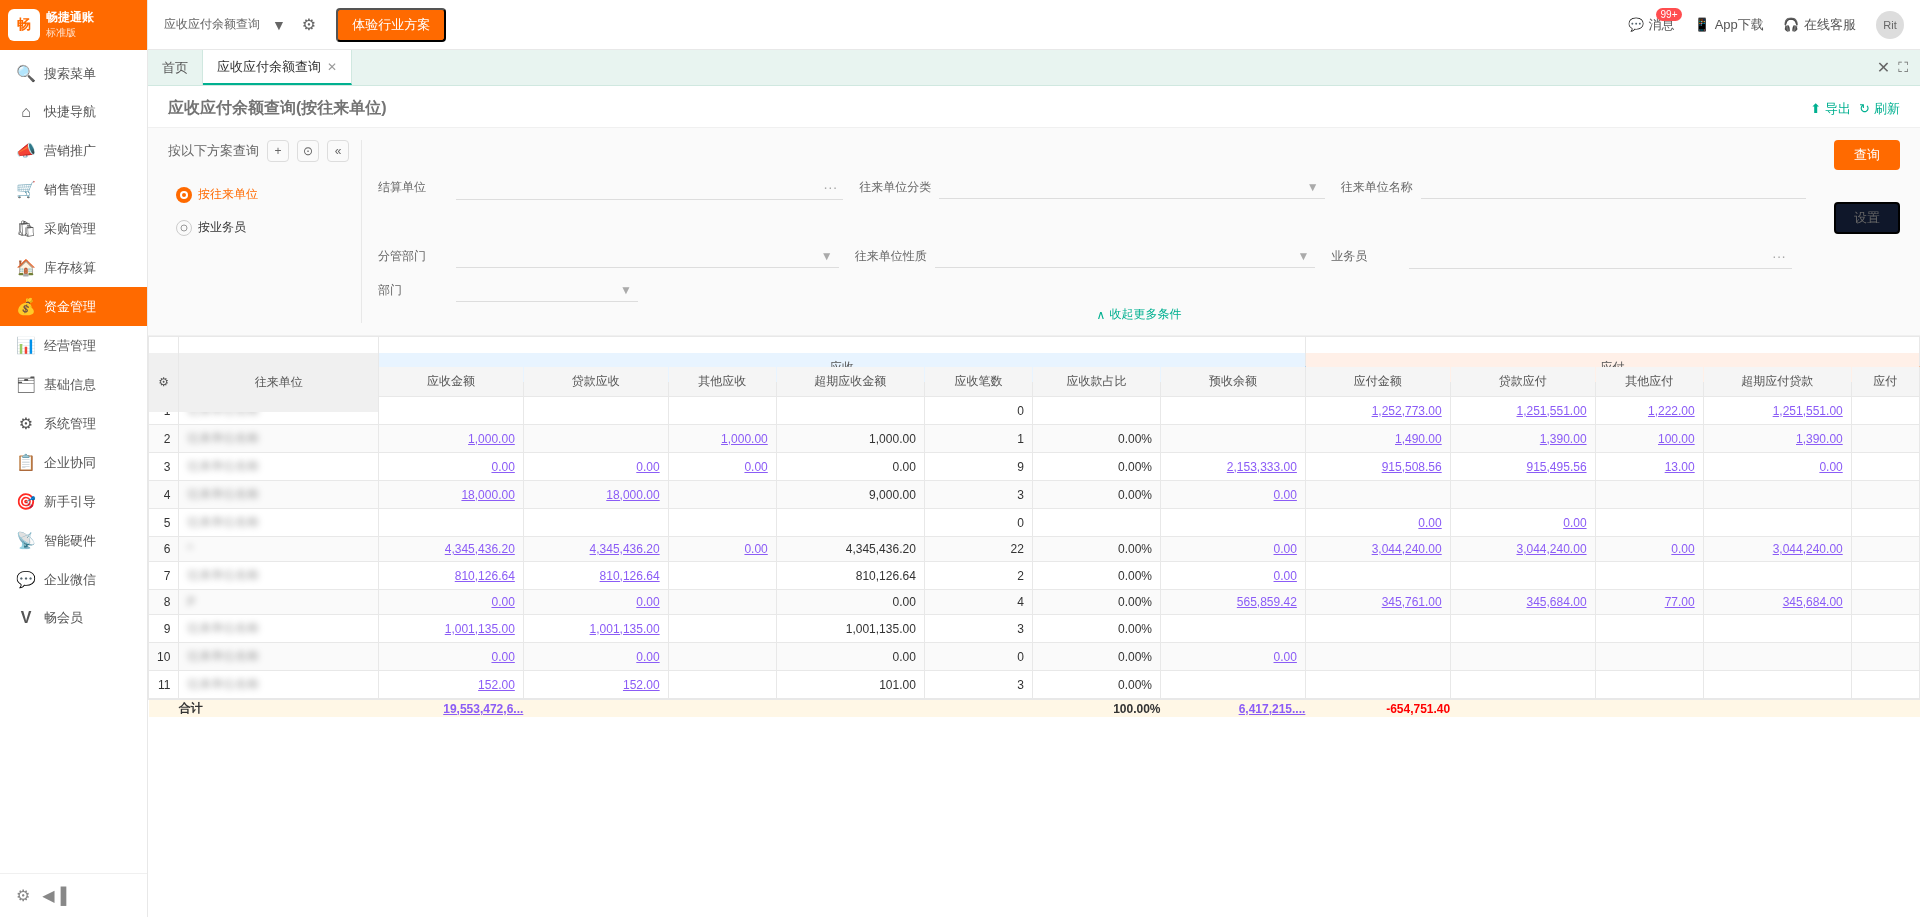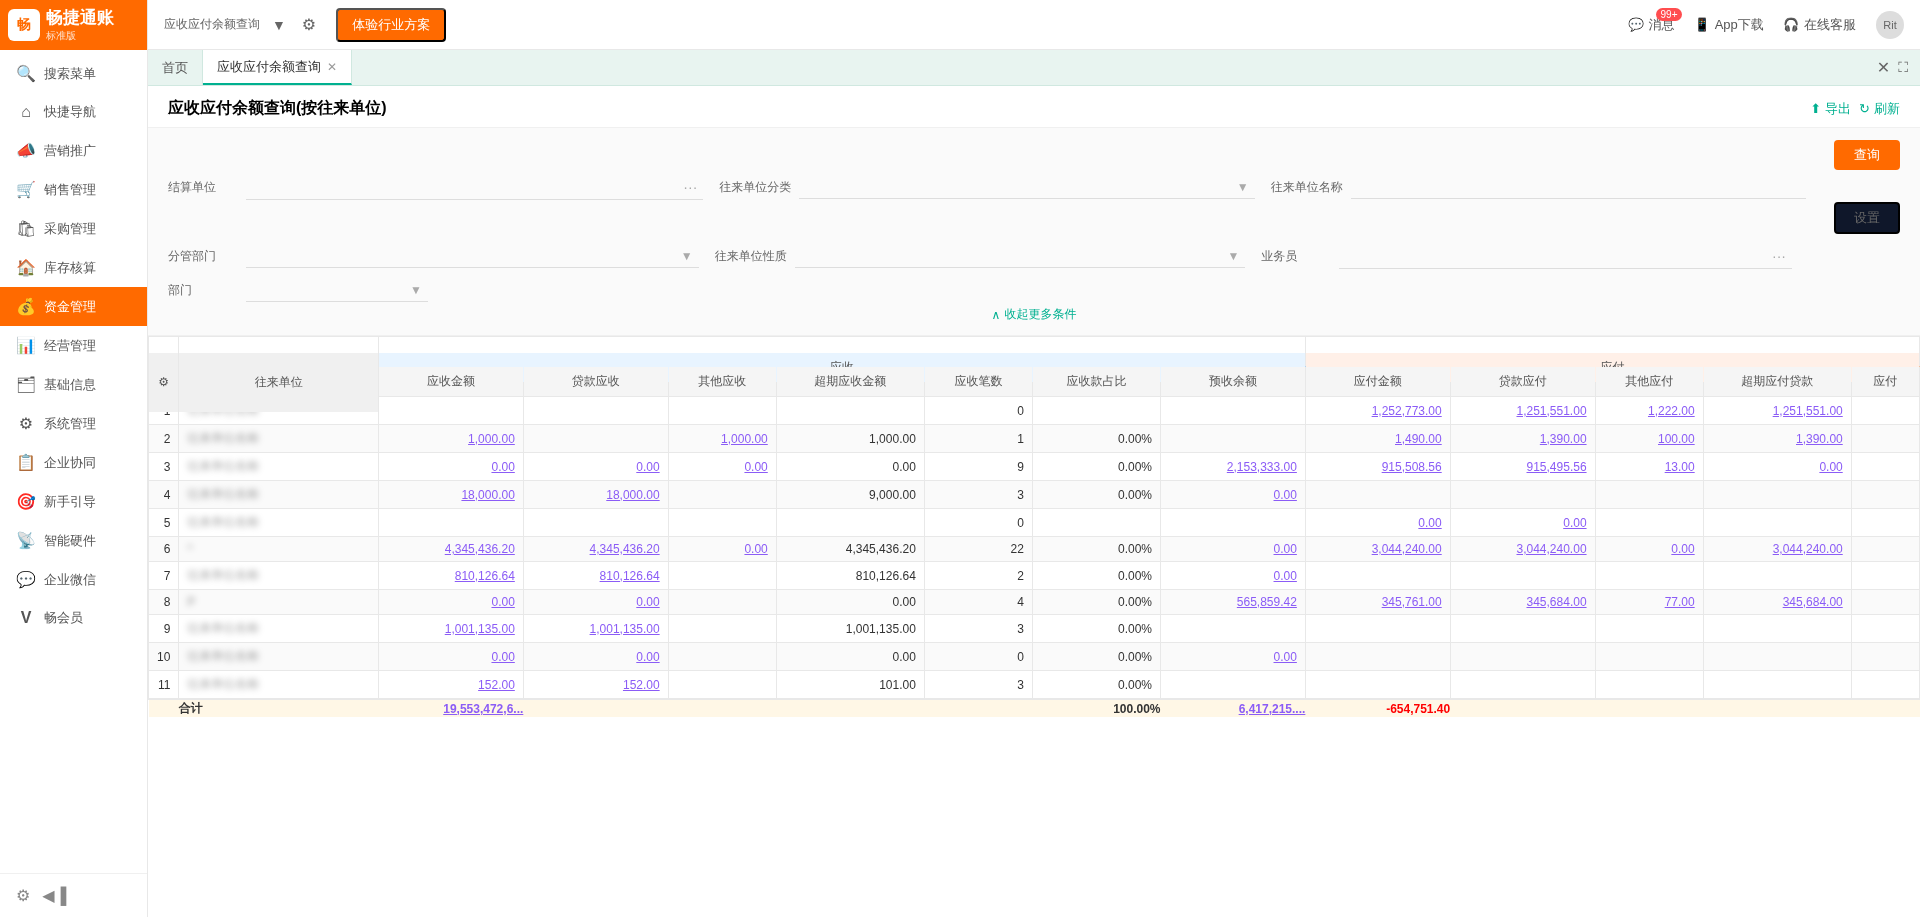--- a/index.html
+++ b/index.html
@@ -2,21 +2,21 @@
 <html><head>
   <meta charset="utf-8">
   <style>
     * { margin: 0; padding: 0; box-sizing: border-box; }
     body { font-family: 'Microsoft YaHei', Arial, sans-serif; font-size: 12px; background: #f0f2f5; color: #333; width: 1920px; height: 917px; overflow: hidden; display: flex; }
 
     
     .sidebar { width: 148px; background: #fff; display: flex; flex-direction: column; border-right: 1px solid #e8e8e8; height: 917px; flex-shrink: 0; }
     .sidebar-logo { background: #ff6a00; padding: 10px 8px; display: flex; align-items: center; gap: 6px; height: 50px; }
     .sidebar-logo-icon { width: 32px; height: 32px; background: #fff; border-radius: 6px; display: flex; align-items: center; justify-content: center; color: #ff6a00; font-weight: bold; font-size: 14px; }
-    .sidebar-logo-text { color: #fff; font-size: 17px; font-weight: bold; line-height: 1.3; }
+    .sidebar-logo-text { color: #fff; font-size: 12px; font-weight: bold; line-height: 1.3; }
     .sidebar-logo-sub { color: rgba(255,255,255,0.8); font-size: 10px; }
     .sidebar-menu { flex: 1; overflow-y: auto; padding: 4px 0; }
     .sidebar-item { display: flex; align-items: center; gap: 8px; padding: 10px 16px; cursor: pointer; color: #555; font-size: 13px; }
     .sidebar-item.active { background: #ff6a00; color: #fff; border-radius: 0; }
     .sidebar-item .s-icon { font-size: 16px; width: 20px; text-align: center; }
     .sidebar-footer { display: flex; align-items: center; padding: 12px 16px; border-top: 1px solid #f0f0f0; gap: 12px; }
     .sidebar-footer-btn { color: #888; cursor: pointer; font-size: 16px; }
 
     
     .main { flex: 1; display: flex; flex-direction: column; background: #f0f2f5; }
@@ -38,21 +38,21 @@
     .tab { display: flex; align-items: center; padding: 0 14px; cursor: pointer; font-size: 13px; color: #555; gap: 6px; border-right: 1px solid #d0e8e0; }
     .tab.active { background: #fff; color: #333; border-bottom: 2px solid #00b090; }
     .tab-close { color: #999; font-size: 12px; cursor: pointer; }
     .tab-home { background: transparent; }
 
     
     .content { flex: 1; background: #fff; margin: 0; overflow: hidden; display: flex; flex-direction: column; }
 
     
     .page-header { display: flex; align-items: center; justify-content: space-between; padding: 12px 20px 8px; border-bottom: 1px solid #f0f0f0; }
-    .page-title { font-size: 16px; font-weight: bold; color: #000000; }
+    .page-title { font-size: 16px; font-weight: bold; color: #737373; }
     .page-actions { display: flex; gap: 8px; align-items: center; }
     .action-btn { display: flex; align-items: center; gap: 4px; color: #00b090; cursor: pointer; font-size: 13px; }
 
     
     .filter-area { padding: 12px 20px; background: #fafafa; border-bottom: 1px solid #f0f0f0; }
     .filter-header { display: flex; align-items: center; gap: 8px; margin-bottom: 12px; }
     .filter-label { color: #666; font-size: 13px; }
     .filter-icon-btn { width: 22px; height: 22px; border: 1px solid #ddd; border-radius: 4px; display: flex; align-items: center; justify-content: center; cursor: pointer; color: #666; font-size: 12px; }
     .filter-rows { display: flex; flex-direction: column; gap: 10px; }
     .filter-row { display: flex; align-items: center; gap: 16px; }
@@ -219,20 +219,45 @@
         </div>
         <div class="action-btn">
           <span>↻</span>
           <span>刷新</span>
         </div>
       </div>
     </div>
 
     <div class="filter-area">
       <div class="filter-side">
+        <div style="display:flex;flex-direction:column;gap:8px;min-width:160px;border-right:1px solid #e8e8e8;padding-right:12px;">
+          <div class="filter-header">
+            <span class="filter-label">按以下方案查询</span>
+            <div class="filter-icon-btn">+</div>
+            <div class="filter-icon-btn">⊙</div>
+            <div class="filter-icon-btn">«</div>
+          </div>
+          <div class="scheme-item active">
+            <span style="width:16px;height:16px;border-radius:50%;background:#ff6a00;display:inline-flex;align-items:center;justify-content:center;">
+              <svg width="10" height="10" viewBox="0 0 10 10">
+                  <circle cx="5" cy="5" r="4" fill="#fff"></circle>
+                  <circle cx="5" cy="5" r="2" fill="#ff6a00"></circle>
+                </svg>
+            </span>
+            <span style="color:#ff6a00;">按往来单位</span>
+          </div>
+          <div class="scheme-item">
+            <span style="width:16px;height:16px;border-radius:50%;border:1px solid #ccc;display:inline-flex;align-items:center;justify-content:center;">
+              <svg width="8" height="8" viewBox="0 0 8 8">
+                  <circle cx="4" cy="4" r="3" fill="none" stroke="#999" stroke-width="1"></circle>
+                </svg>
+            </span>
+            <span>按业务员</span>
+          </div>
+        </div>
 
         <div class="filter-main">
           <div class="filter-rows">
 
             <div class="filter-row">
               <div class="filter-group">
                 <span class="filter-field-label">结算单位</span>
                 <div style="flex:1;border-bottom:1px solid #ddd;padding:4px 6px;display:flex;align-items:center;justify-content:space-between;">
                   <span style="color:#ccc;"></span>
                   <span style="color:#aaa;font-size:14px;">···</span>

